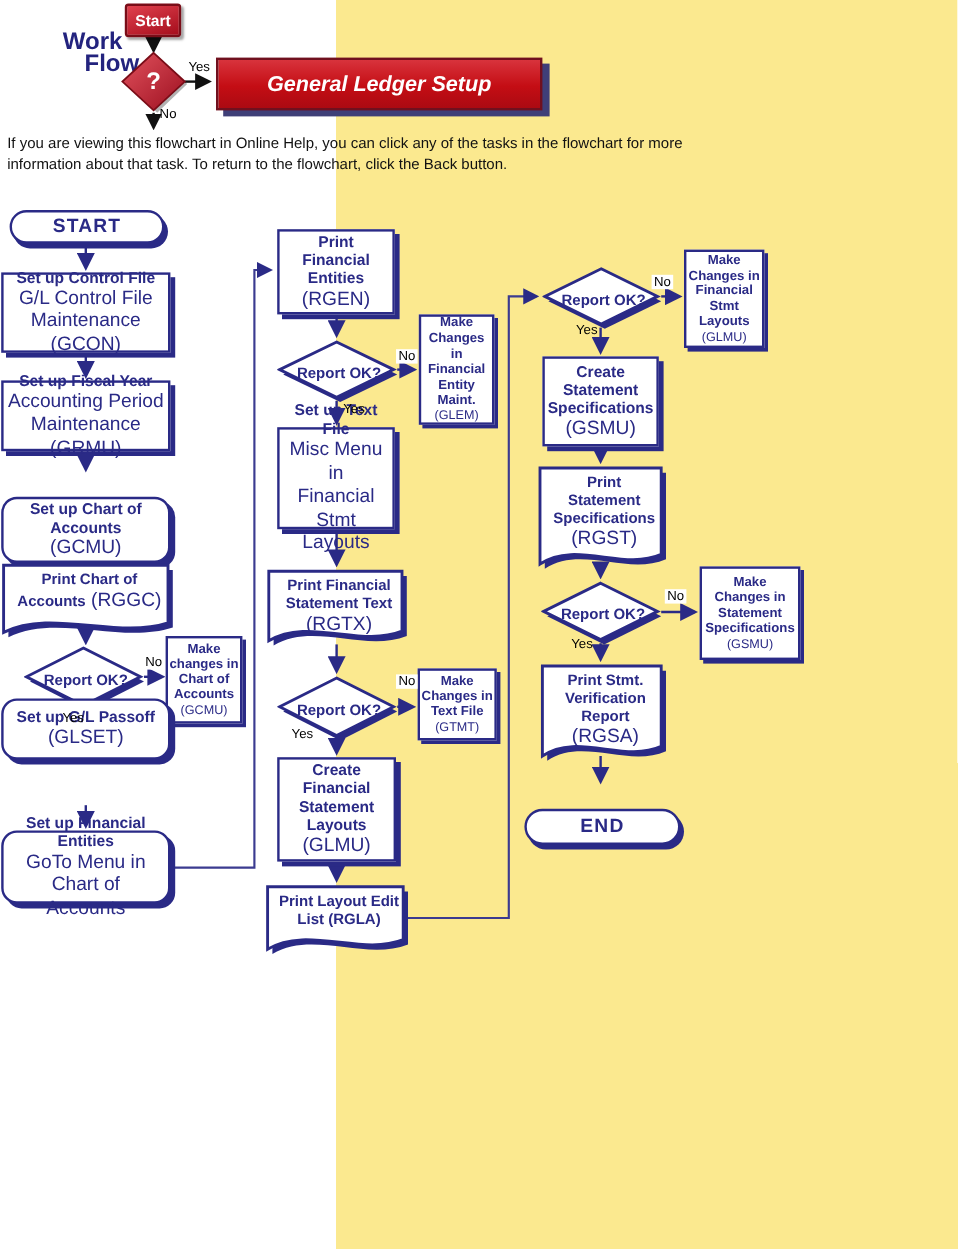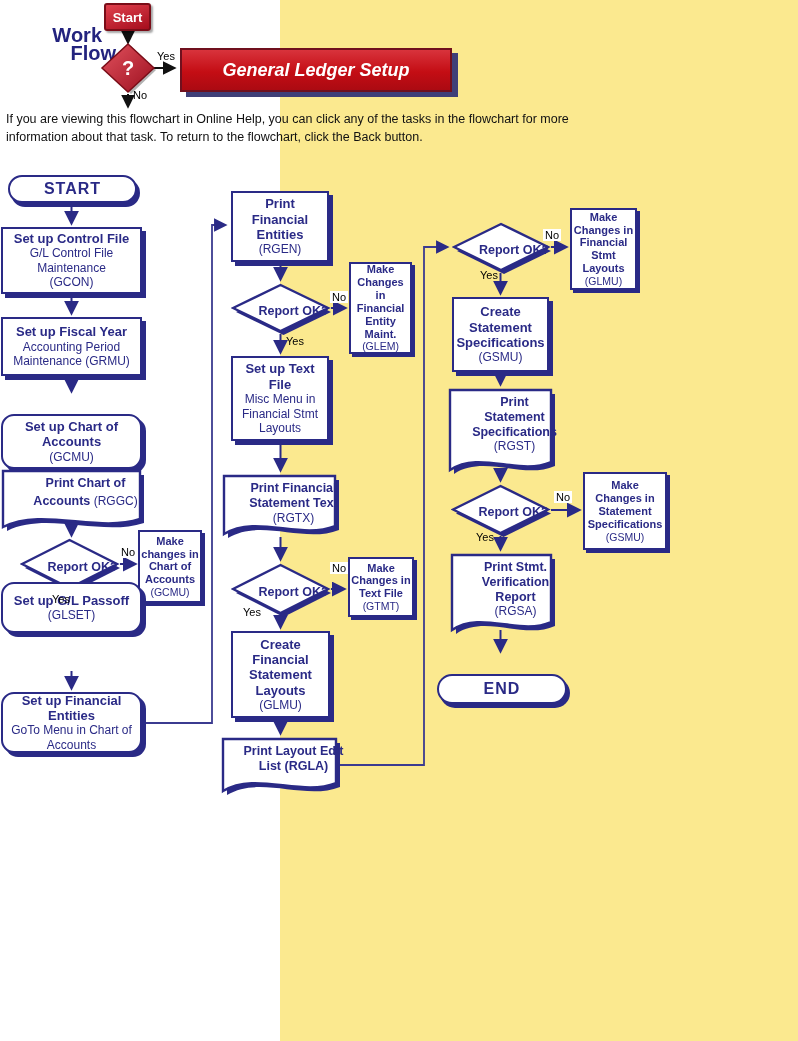--- a/index.html
+++ b/index.html
@@ -7,26 +7,26 @@
         font-family:"Liberation Sans", sans-serif;}
   #yellow-panel{position:absolute;left:280px;top:0;width:518px;height:1041px;background:#FBE98F;}
   svg.overlay{position:absolute;left:0;top:0;}
   .node{position:absolute;background:#fff;border:2px solid #2A2A86;box-shadow:4px 4px 0 #2A2A86;
         display:flex;flex-direction:column;justify-content:center;align-items:center;
         text-align:center;color:#2A2A86;box-sizing:border-box;}
   .round{border-radius:13px;}
   .stadium{border-radius:999px;border-width:2.5px;box-shadow:3px 4px 0 #2A2A86;
            font-weight:bold;font-size:16px;letter-spacing:1px;}
   .shape{position:absolute;background:none;border:none;box-shadow:none;display:block;}
-  .shape .txt{position:absolute;left:11px;top:0;width:100%;height:100%;display:flex;
+  .shape .txt{position:absolute;left:0;top:0;width:100%;height:100%;display:flex;
               flex-direction:column;justify-content:center;align-items:center;
               text-align:center;color:#2A2A86;}
   .doc .txt{justify-content:flex-start;padding-top:7px;box-sizing:border-box;}
   .b{font-weight:bold;font-size:13px;line-height:1.18;}
-  .r{font-weight:normal;font-size:12px;line-height:1.22;}
+  .r{font-weight:normal;font-size:16px;line-height:1.22;}
   .doc .b{font-size:12.5px;}
   .dmt{font-weight:bold;font-size:12.5px;}
   .fix .b{font-size:11px;line-height:1.17;}
   .fix .r{font-size:10.5px;line-height:1.17;}
   .lbl{position:absolute;font-size:11px;color:#000;}
   .lbl.nobg{background:#fff;padding:0 2px;}
   #title-banner{position:absolute;left:180px;top:48px;width:272px;height:44px;
         background:linear-gradient(180deg,#d8333c 0%,#c40d14 55%,#ab0a12 100%);
         border:2px solid #70101e;box-shadow:6px 5px 0 #3f3f78;
         display:flex;align-items:center;justify-content:center;box-sizing:border-box;}

